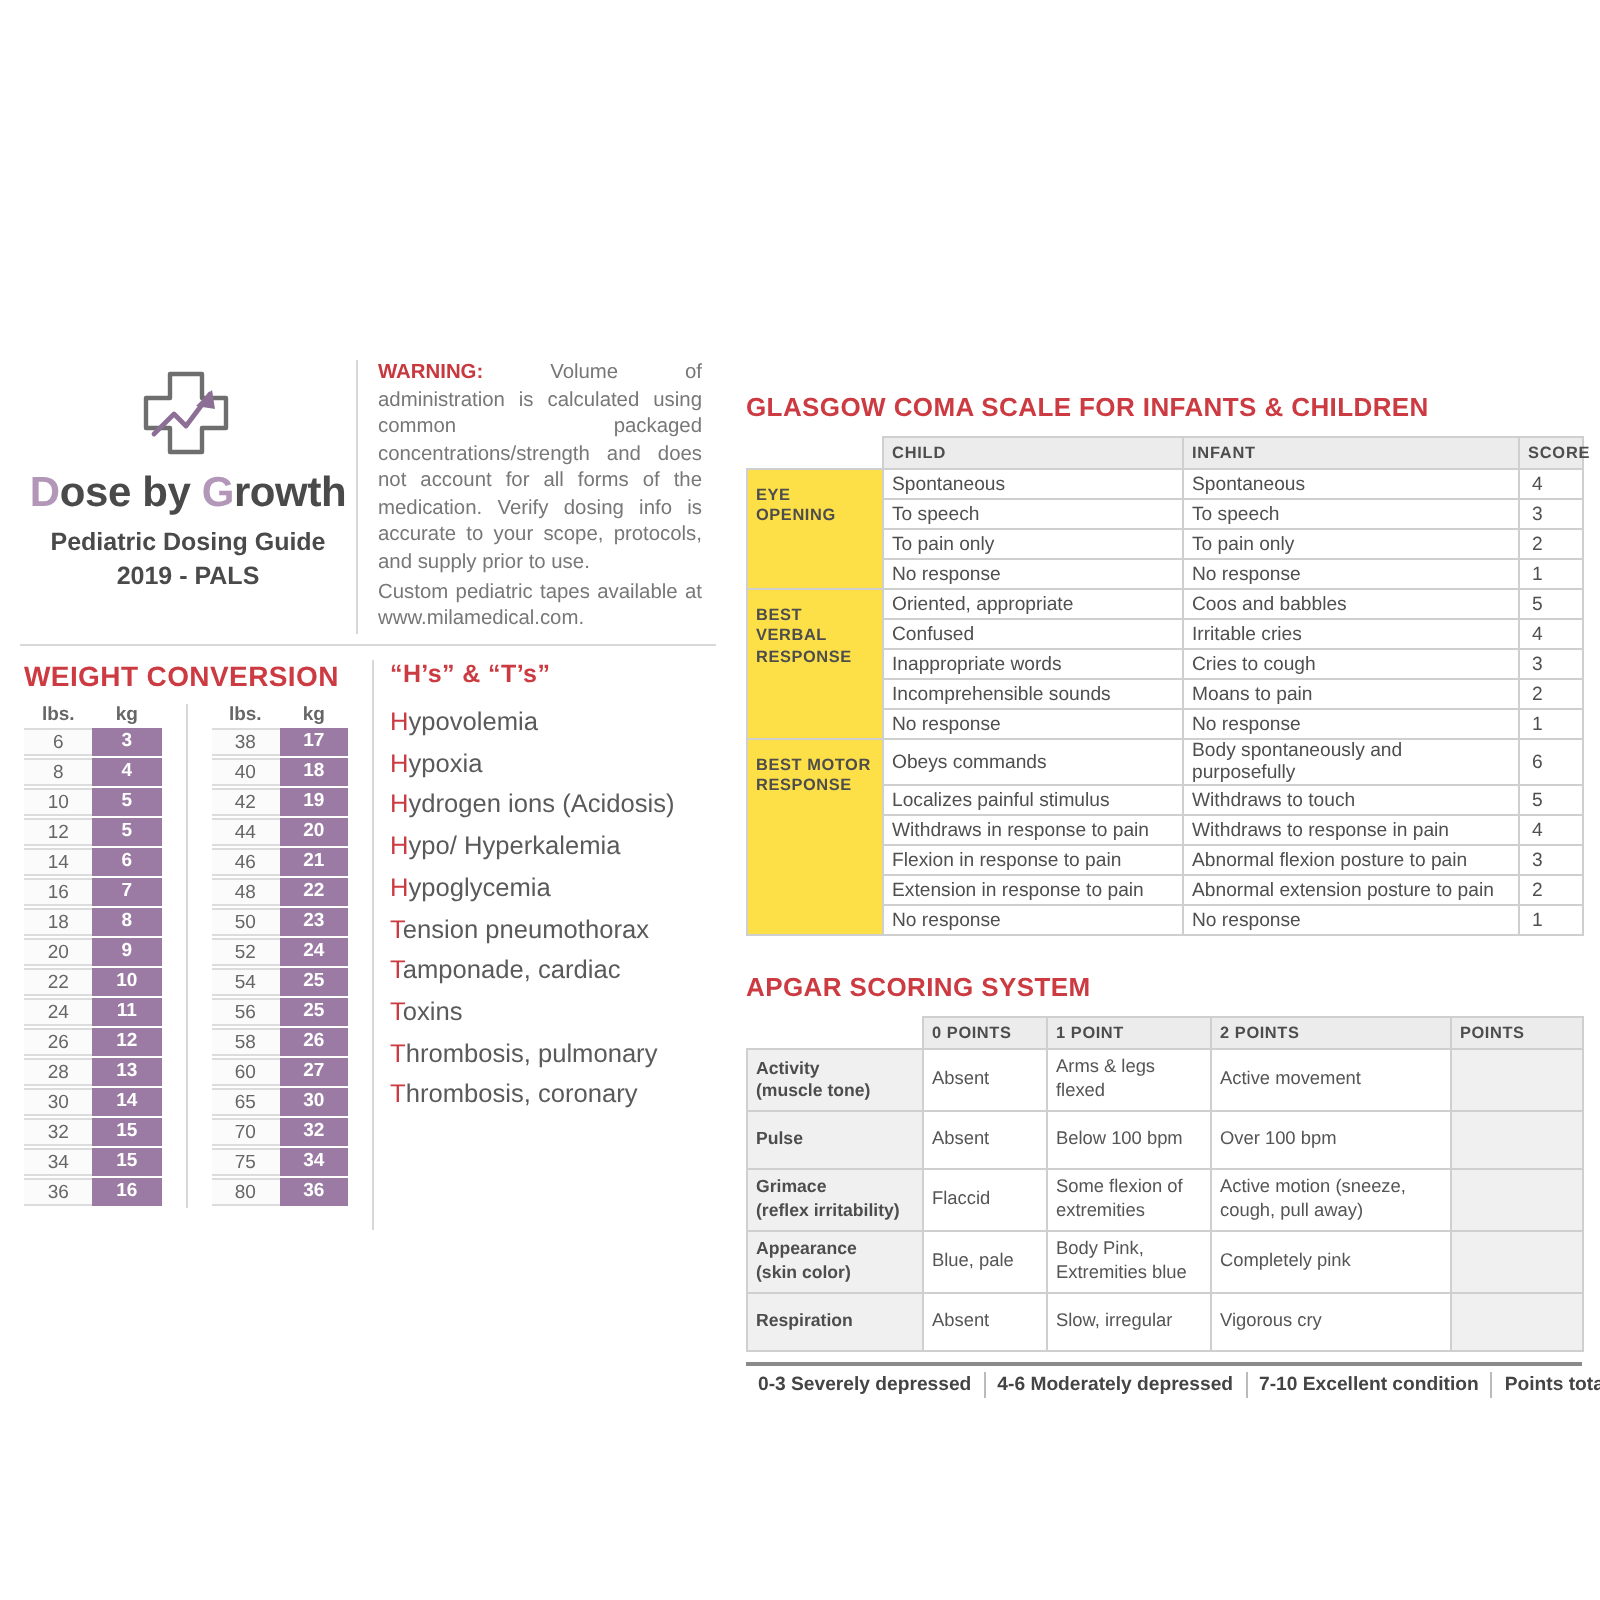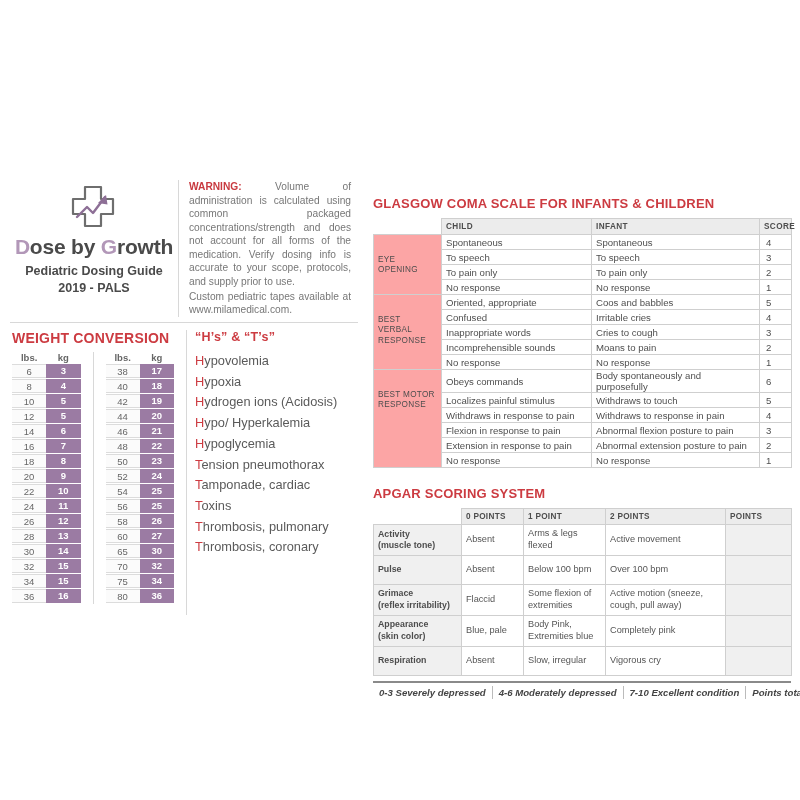--- a/index.html
+++ b/index.html
@@ -211,26 +211,26 @@
     height: 15px;
   }
   .gcs-table .corner {
     background: #ffffff;
     border-left: none;
     border-top: none;
     border-bottom: none;
   }
   .gcs-table .rowlabel {
     font-size: 8.2px;
-    font-weight: normal;
+    font-weight: bold;
     letter-spacing: 0.3px;
     color: #4d4d4d;
-    background: #fca5a5;
+    background: #fde047;
     vertical-align: top;
-    padding-top: 20px;
+    padding-top: 8px;
     line-height: 1.25;
   }
   .gcs-table td.cell {
     height: 14px;
     color: #4f4f4f;
     background: #ffffff;
   }
   .gcs-table td.score {
     text-align: left;
     padding-left: 6px;
@@ -285,21 +285,20 @@
     padding-top: 3px;
     font-size: 9.6px;
     font-weight: bold;
     color: #444444;
     align-items: stretch;
   }
   .apgar-footer .fseg {
     padding: 1px 6px;
     border-right: 1px solid #bbbbbb;
     white-space: nowrap;
-    font-style: italic;
   }
   .apgar-footer .fseg.last {
     border-right: none;
   }
 </style>
 </head>
 <body>
 
 <div class="card">
 

